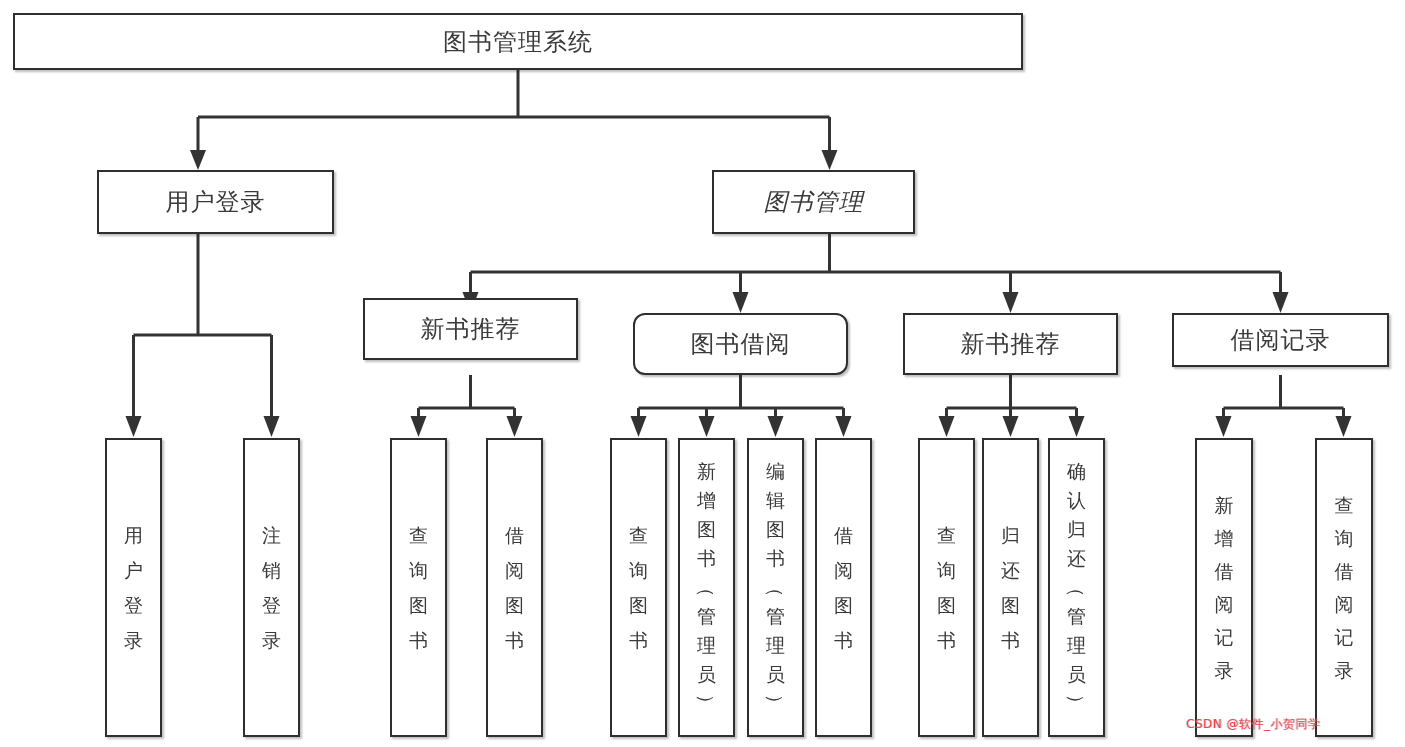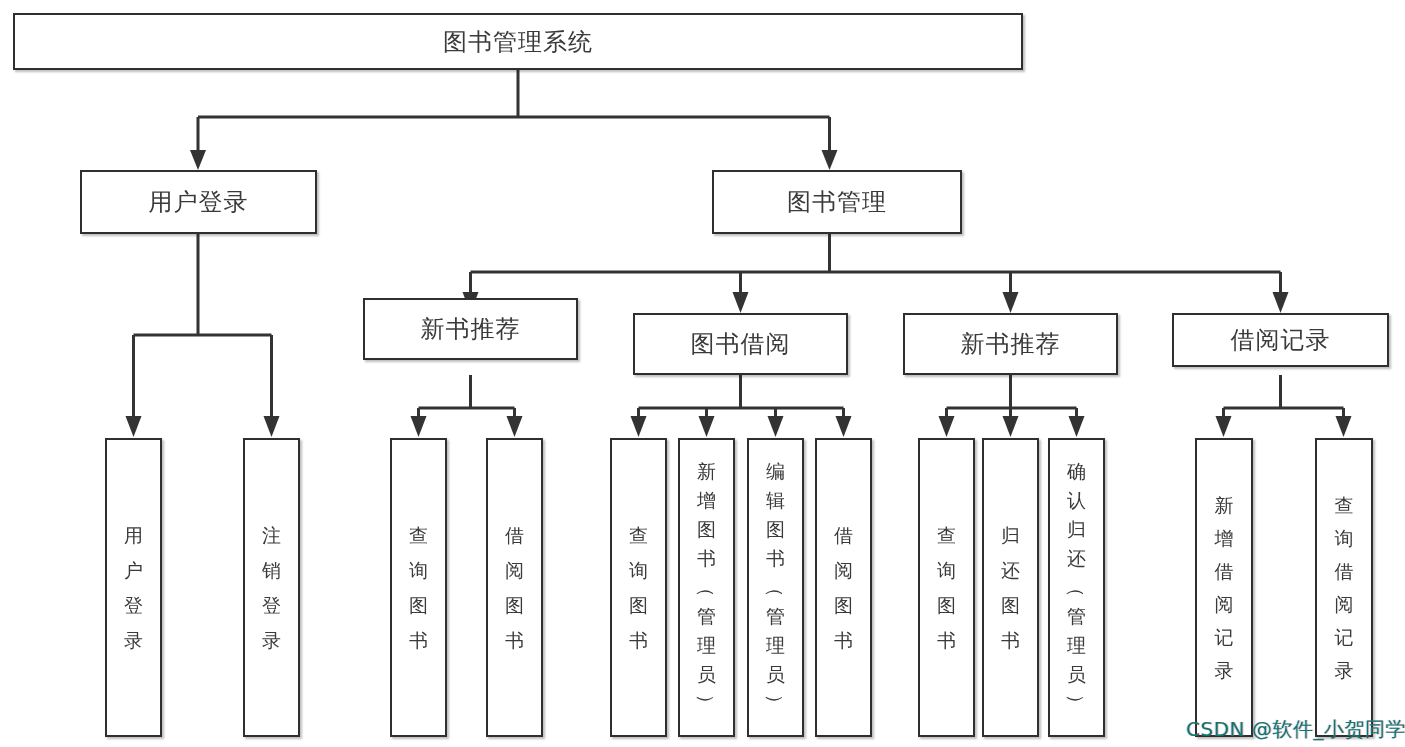--- a/index.html
+++ b/index.html
@@ -43,23 +43,23 @@
     letter-spacing: 0;
     white-space: normal;
     line-height: 1;
   }
   .vbox span { display: inline-block; }
   .vbox span.rot { transform: rotate(90deg); }
   .watermark {
     position: absolute;
     left: 1186px;
     top: 716px;
-    font-size: 20px;
+    font-size: 12px;
     letter-spacing: 0.5px;
-    color: #0f766e;
+    color: #ef4444;
     text-shadow: 1px 0 rgba(216,80,80,0.35), -1px 0 rgba(90,150,220,0.30);
     white-space: nowrap;
   }
 </style>
 </head>
 <body>
 
 <div class="canvas">
 
   <svg class="wires" viewBox="0 0 1405 747" aria-hidden="true">
@@ -93,25 +93,25 @@
     <polygon points="1002.5,416 1018.5,416 1010.5,437"></polygon>
     <polygon points="1068.5,416 1084.5,416 1076.5,437"></polygon>
 
     <path d="M1280.5 375 V408 M1223.5 408 H1343.5 M1223.5 408 V417 M1343.5 408 V417"></path>
     <polygon points="1215.5,416 1231.5,416 1223.5,437"></polygon>
     <polygon points="1335.5,416 1351.5,416 1343.5,437"></polygon>
   </svg>
 
   <div class="box" style="left:13px; top:13px; width:1010px; height:57px;">图书管理系统</div>
 
-  <div class="box" style="left:80px; top:170px; width:237px; height:64px;">用户登录</div>
-  <div class="box" style="left:712px; top:170px; width:250px; height:64px;">图书管理</div>
+  <div class="box" style="left:97px; top:170px; width:237px; height:64px;">用户登录</div>
+  <div class="box" style="left:712px; top:170px; width:203px; height:64px;font-style:italic;">图书管理</div>
 
   <div class="box" style="left:363px; top:298px; width:215px; height:62px;">新书推荐</div>
-  <div class="box" style="left:633px; top:313px; width:215px; height:62px;">图书借阅</div>
+  <div class="box" style="left:633px; top:313px; width:215px; height:62px;border-radius:12px;">图书借阅</div>
   <div class="box" style="left:903px; top:313px; width:215px; height:62px;">新书推荐</div>
   <div class="box" style="left:1172px; top:313px; width:217px; height:54px;">借阅记录</div>
 
   <div class="box vbox" style="left: 105px; top: 438px; width: 57px; height: 299px; gap: 16px;">
       <span>用</span>
       <span>户</span>
       <span>登</span>
       <span>录</span>
     </div>
   <div class="box vbox" style="left: 243px; top: 438px; width: 57px; height: 299px; gap: 16px;">

